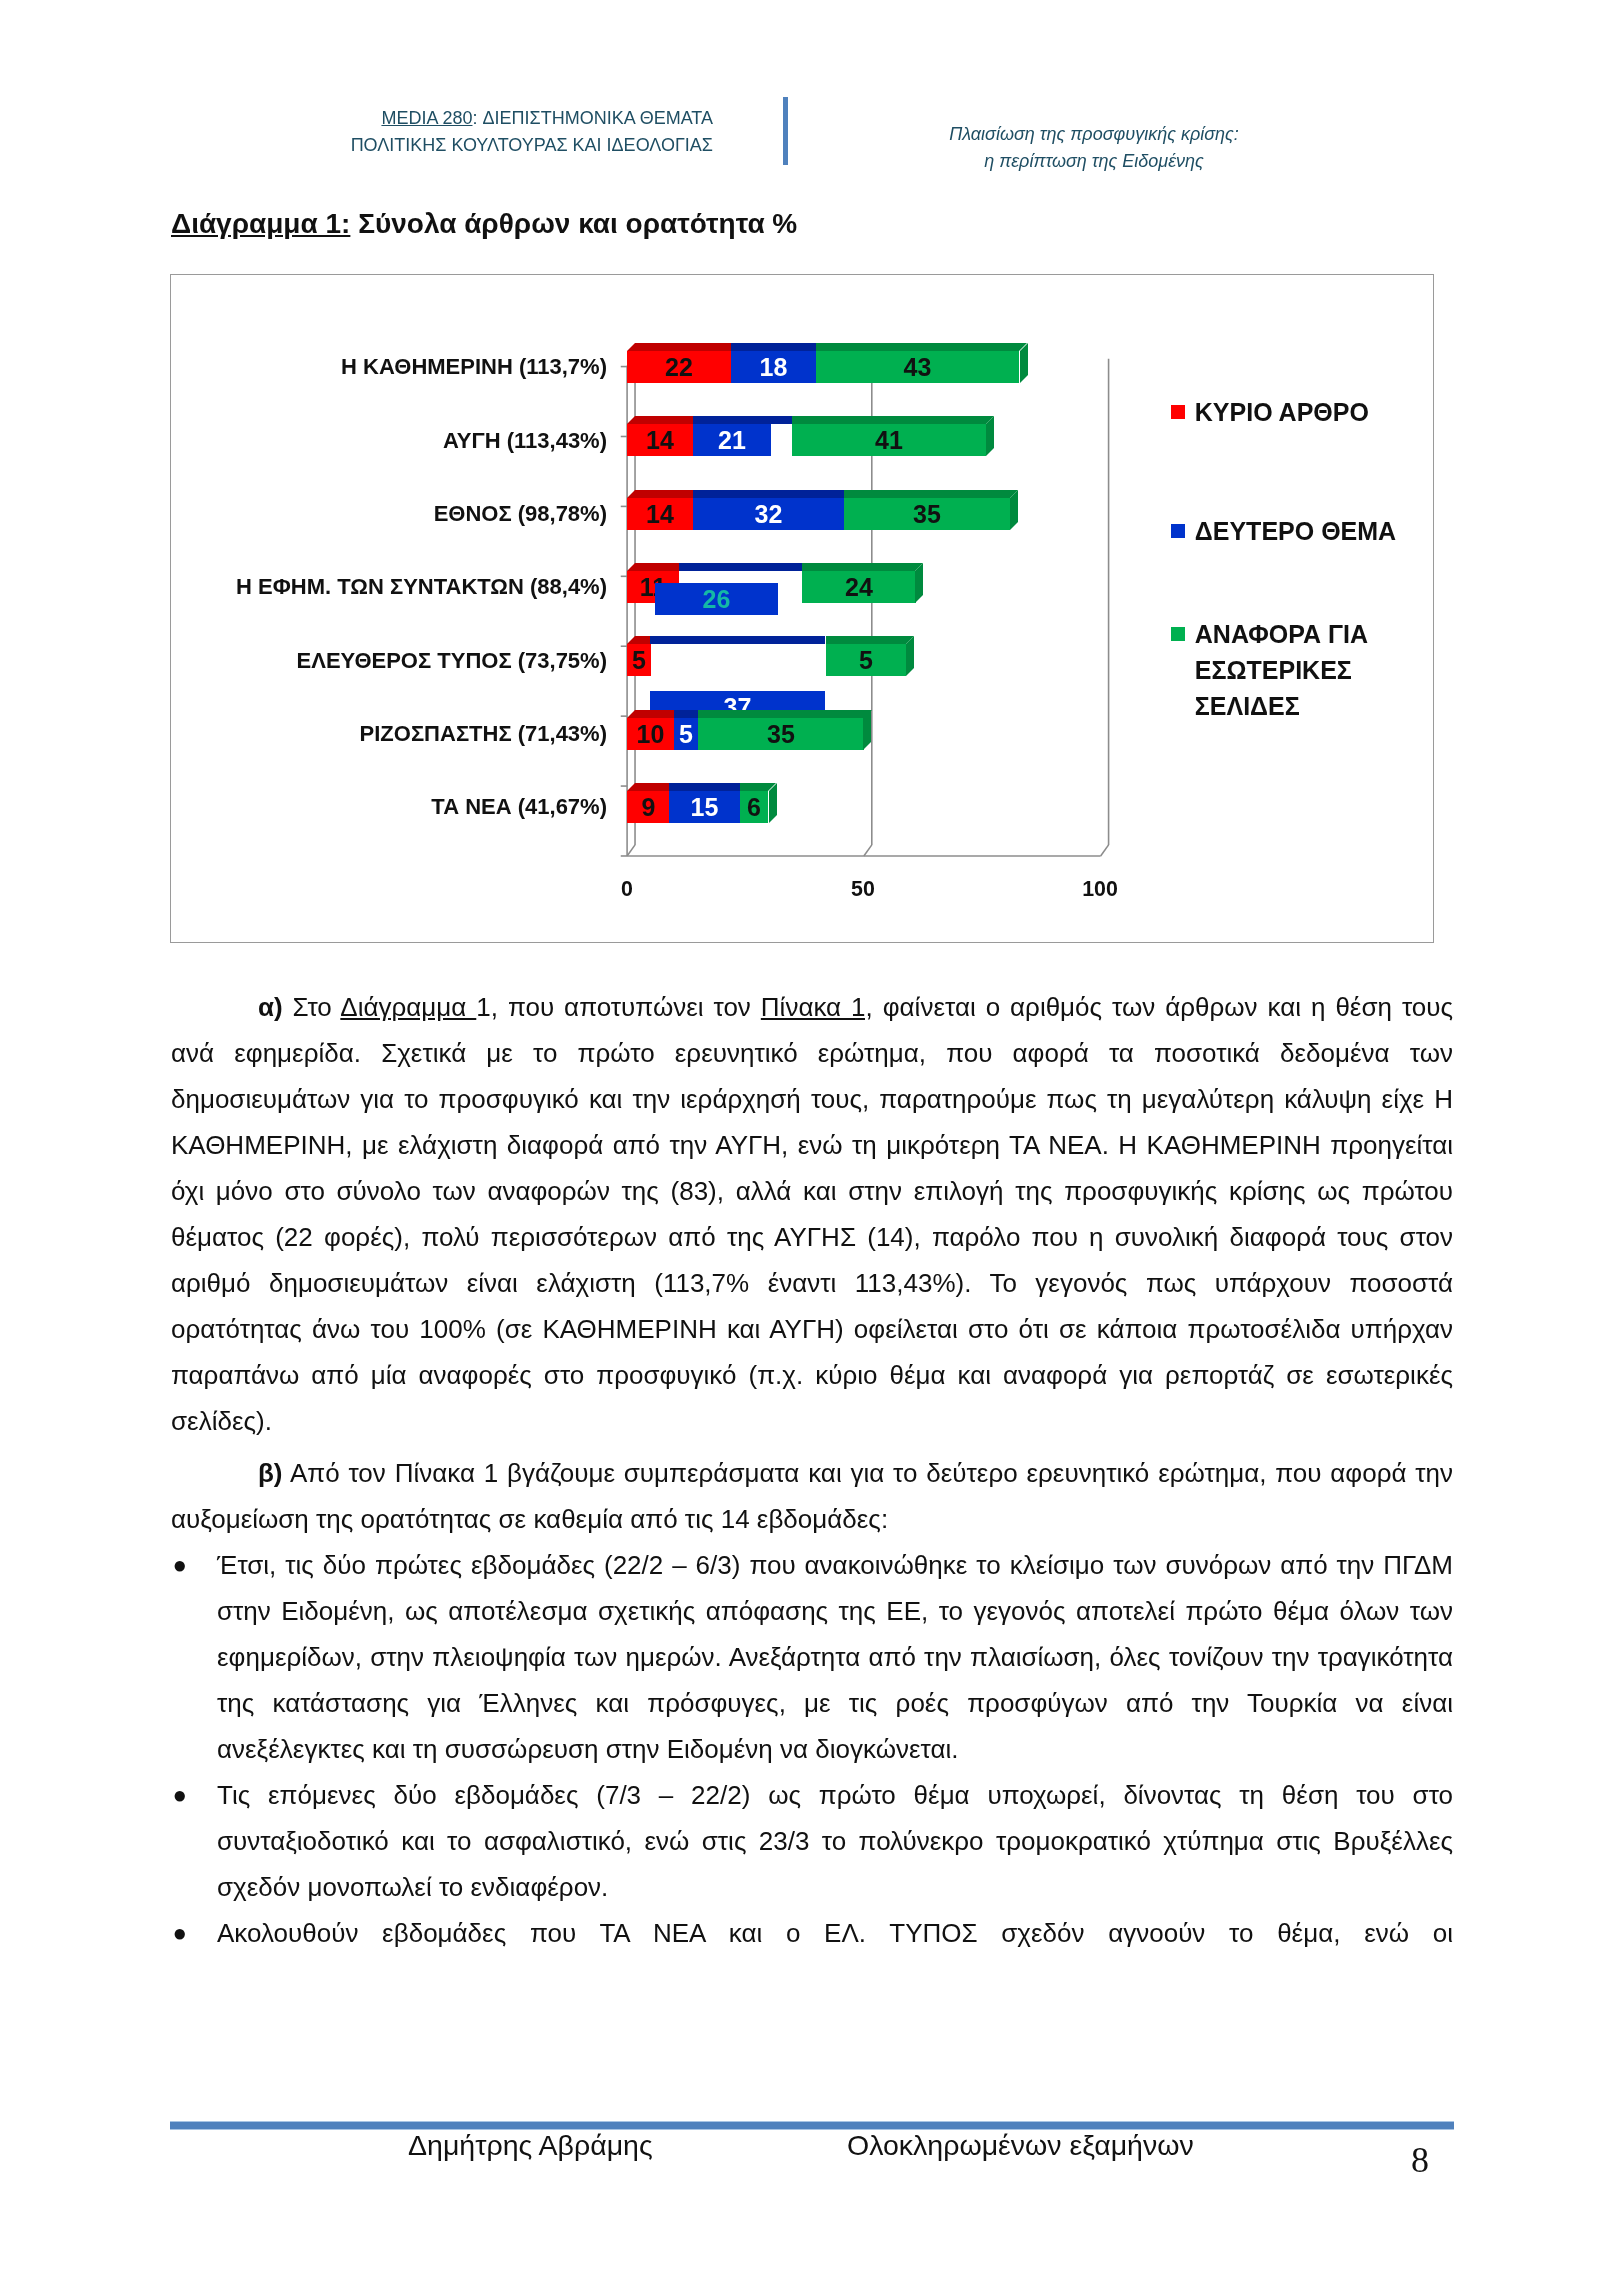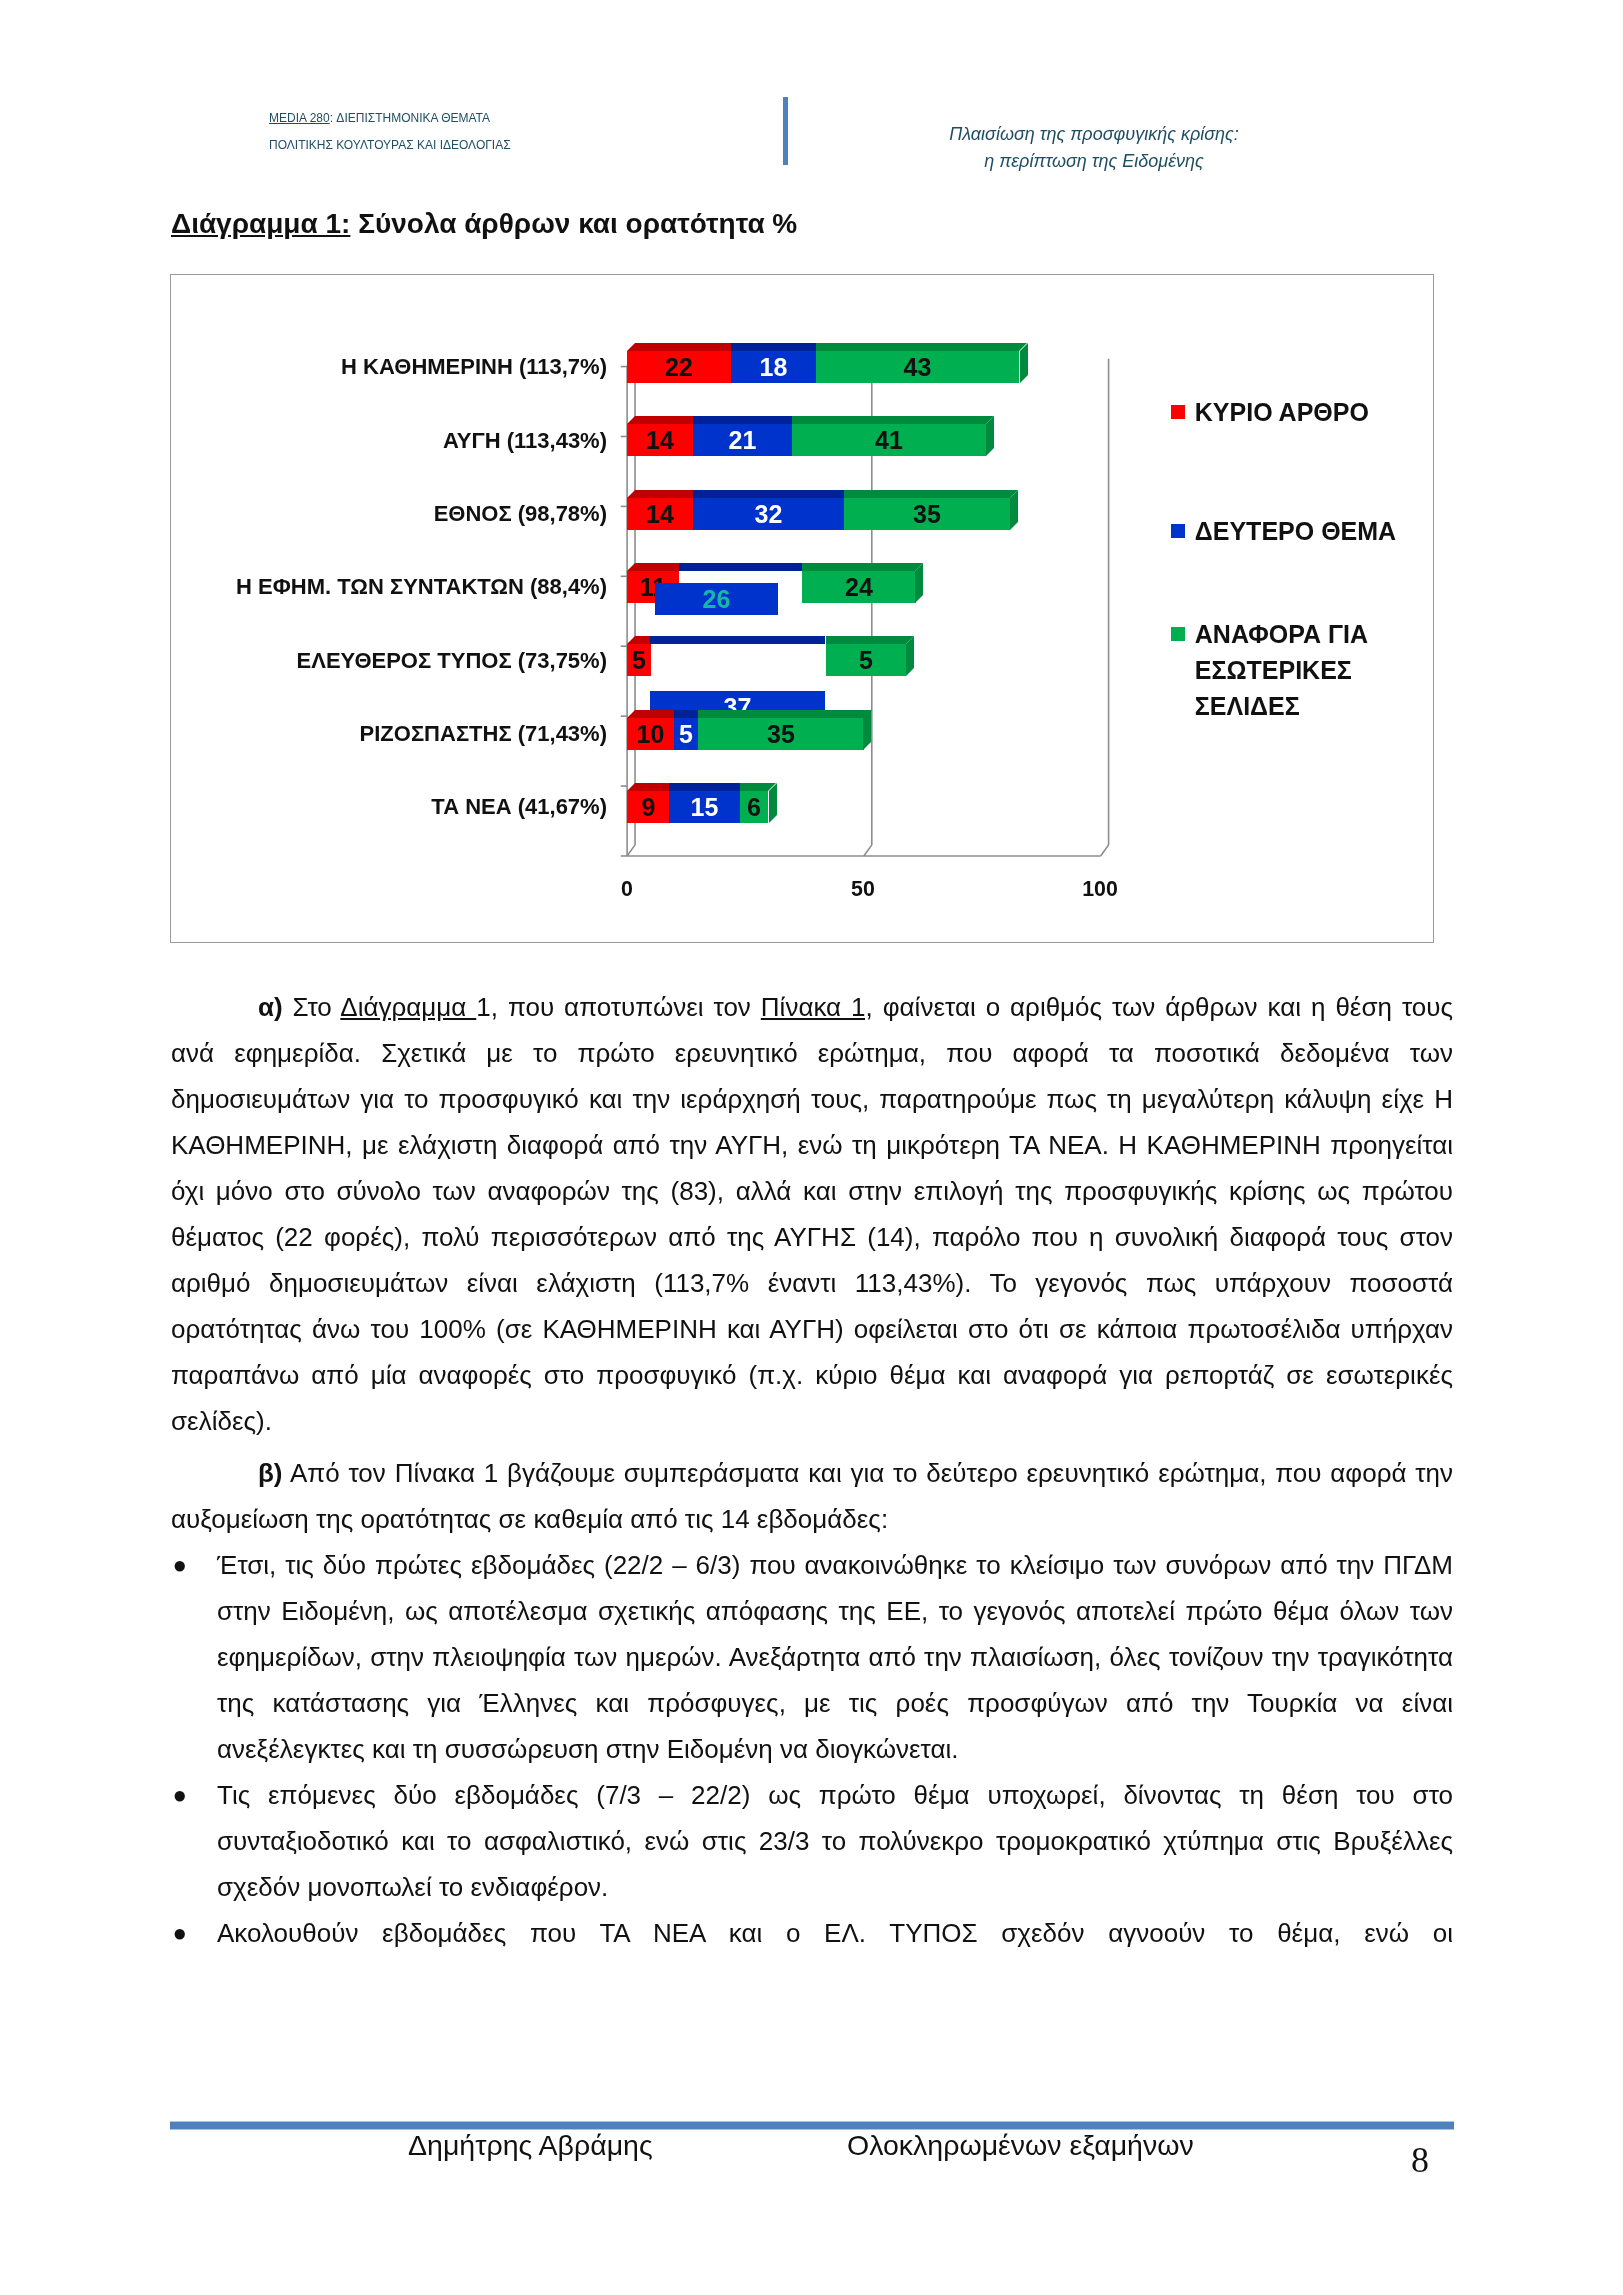--- a/index.html
+++ b/index.html
@@ -1,19 +1,19 @@
 <!DOCTYPE html>
 <html style="font-size:12.7px"><head>
 <meta charset="utf-8">
 <style>
   html, body { margin:0; padding:0; background:#ffffff; }
   body { width:1623px; height:2295px; position:relative; overflow:hidden;
          font-family:"Liberation Sans", "DejaVu Sans", sans-serif; color:#111; }
-  .hdr-left { position:absolute; left:269px; top:105px; width:444px; text-align:left;
-              font-size:12px; line-height:27px; color:#1f4e63; }
+  .hdr-left { position:absolute; left:269px; top:105px; width:444px; text-align:right;
+              font-size:18px; line-height:27px; color:#1f4e63; }
   .hdr-left .u { text-decoration:underline; }
   .hdr-div { position:absolute; left:783px; top:97px; width:4.8px; height:68px; background:#4f81bd; }
   .hdr-right { position:absolute; left:856px; top:105px; width:476px; text-align:center;
                font-size:18px; line-height:27px; color:#1f4e63; font-style:italic;margin-top:16px; }
   .title { position:absolute; left:171px; top:208px; font-size:28px; font-weight:bold; color:#111; }
   .title .u { text-decoration:underline; }
 
   .chart-box { position:absolute; left:170px; top:274px; width:1264px; height:669px;
                border:1.6px solid #9a9a9a; background:#fff; box-sizing:border-box; }
   .plot { position:absolute; left:0; top:0; width:100%; height:100%; }
@@ -96,21 +96,21 @@
       <div class="bar-top" style="left: 456px; top: 68px; width: 104px; background: rgb(192, 0, 0); clip-path: polygon(8px 0px, 100% 0px, 100% 100%, 0px 100%);"></div>
       <div class="bar-seg" style="left: 456px; top: 76px; width: 104px; height: 32px; background: rgb(255, 0, 0); color: rgb(17, 17, 17);">22</div>
       <div class="bar-top" style="left: 560px; top: 68px; width: 85px; background: rgb(0, 34, 153); clip-path: none;"></div>
       <div class="bar-seg" style="left: 560px; top: 76px; width: 85px; height: 32px; background: rgb(0, 51, 204); color: rgb(255, 255, 255);">18</div>
       <div class="bar-top" style="left: 645px; top: 68px; width: 211px; background: rgb(0, 138, 62); clip-path: polygon(0px 0px, 100% 0px, calc(100% - 8px) 100%, 0px 100%);"></div>
       <div class="bar-seg" style="left: 645px; top: 76px; width: 203px; height: 32px; background: rgb(0, 176, 80); color: rgb(17, 17, 17);">43</div>
       <div class="bar-side" style="left: 849px; top: 68px; height: 40px; background: rgb(0, 138, 62); clip-path: polygon(0px 8px, 100% 0px, 100% calc(100% - 8px), 0px 100%);"></div>
       <div class="bar-top" style="left: 456px; top: 141px; width: 66px; background: rgb(192, 0, 0); clip-path: polygon(8px 0px, 100% 0px, 100% 100%, 0px 100%);"></div>
       <div class="bar-seg" style="left: 456px; top: 149px; width: 66px; height: 32px; background: rgb(255, 0, 0); color: rgb(17, 17, 17);">14</div>
       <div class="bar-top" style="left: 522px; top: 141px; width: 99px; background: rgb(0, 34, 153); clip-path: none;"></div>
-      <div class="bar-seg" style="left: 522px; top: 149px; width: 99px; height: 32px; background: rgb(0, 51, 204); color: rgb(255, 255, 255);">21</div>
+      <div class="bar-seg" style="left: 522px; top: 149px; width: 78px; height: 32px; background: rgb(0, 51, 204); color: rgb(255, 255, 255);">21</div>
       <div class="bar-top" style="left: 621px; top: 141px; width: 202px; background: rgb(0, 138, 62); clip-path: polygon(0px 0px, 100% 0px, calc(100% - 8px) 100%, 0px 100%);"></div>
       <div class="bar-seg" style="left: 621px; top: 149px; width: 194px; height: 32px; background: rgb(0, 176, 80); color: rgb(17, 17, 17);">41</div>
       <div class="bar-side" style="left: 815px; top: 141px; height: 40px; background: rgb(0, 138, 62); clip-path: polygon(0px 8px, 100% 0px, 100% calc(100% - 8px), 0px 100%);"></div>
       <div class="bar-top" style="left: 456px; top: 215px; width: 66px; background: rgb(192, 0, 0); clip-path: polygon(8px 0px, 100% 0px, 100% 100%, 0px 100%);"></div>
       <div class="bar-seg" style="left: 456px; top: 223px; width: 66px; height: 32px; background: rgb(255, 0, 0); color: rgb(17, 17, 17);">14</div>
       <div class="bar-top" style="left: 522px; top: 215px; width: 151px; background: rgb(0, 34, 153); clip-path: none;"></div>
       <div class="bar-seg" style="left: 522px; top: 223px; width: 151px; height: 32px; background: rgb(0, 51, 204); color: rgb(255, 255, 255);">32</div>
       <div class="bar-top" style="left: 673px; top: 215px; width: 174px; background: rgb(0, 138, 62); clip-path: polygon(0px 0px, 100% 0px, calc(100% - 8px) 100%, 0px 100%);"></div>
       <div class="bar-seg" style="left: 673px; top: 223px; width: 166px; height: 32px; background: rgb(0, 176, 80); color: rgb(17, 17, 17);">35</div>
       <div class="bar-side" style="left: 839px; top: 215px; height: 40px; background: rgb(0, 138, 62); clip-path: polygon(0px 8px, 100% 0px, 100% calc(100% - 8px), 0px 100%);"></div>

